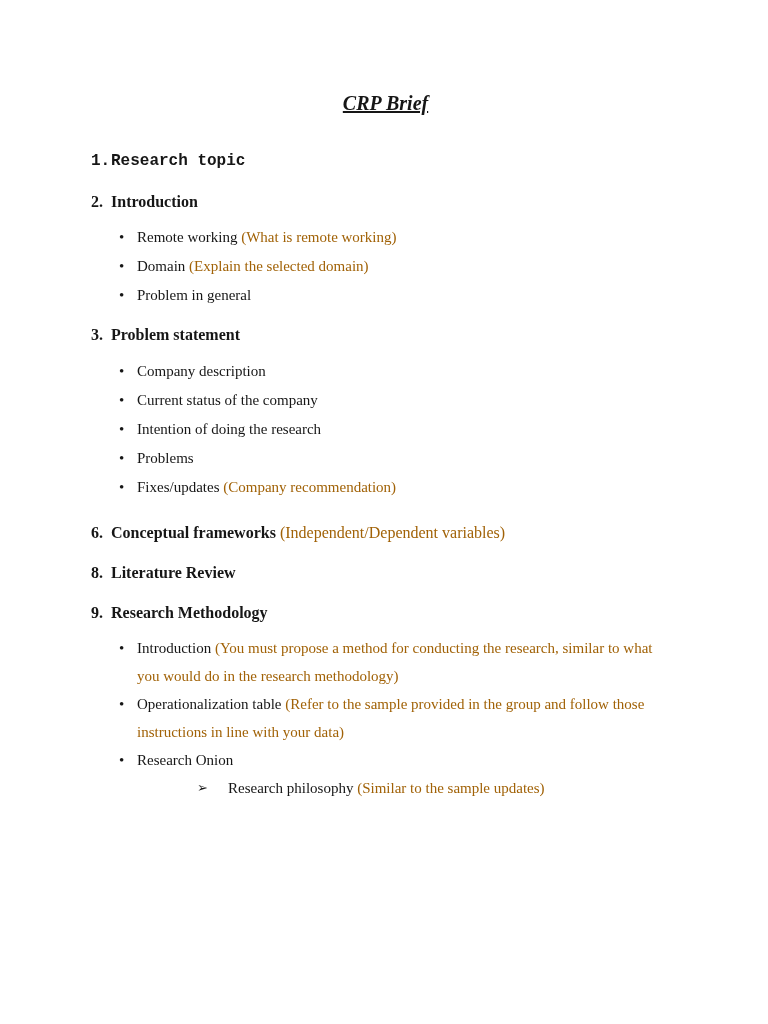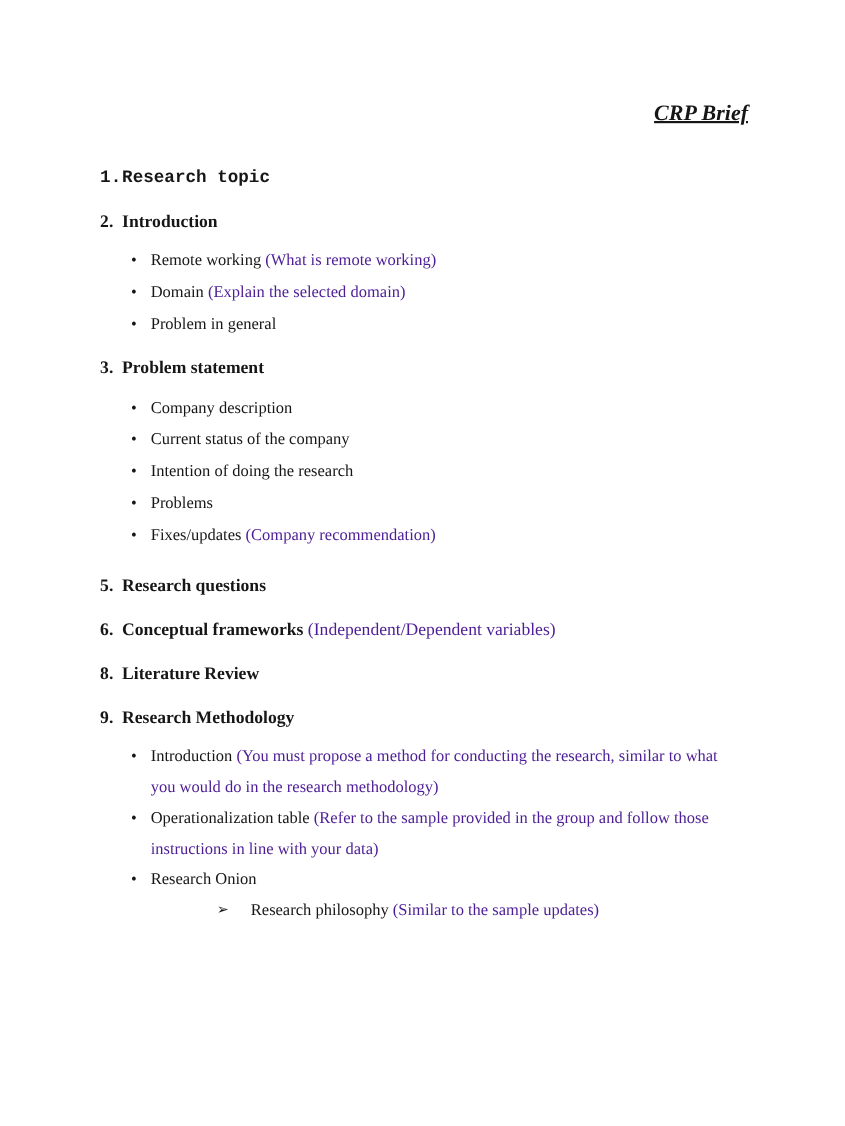--- a/index.html
+++ b/index.html
@@ -16,34 +16,34 @@
     background: #ffffff;
     padding: 90px 88px 0 91px;
   }
   .title {
     margin: 0;
     font-size: 20px;
     line-height: 26px;
     font-weight: bold;
     font-style: italic;
     text-decoration: underline;
-    text-align: right;
+    text-align: center;
     color: #161616;
   }
   .heading {
     font-weight: bold;
     font-size: 16px;
     line-height: 19px;
   }
   .h-num { display: inline-block; min-width: 20px; }
   .m36 { margin-top: 36px; font-family: Liberation Mono, monospace; }
   .m21 { margin-top: 21px; }
   .m16 { margin-top: 16px; }
   .m15 { margin-top: 15px; }
-  .red { color: #4c1d95; }
+  .red { color: #a16207; }
   .heading .red { font-weight: normal; }
   ul.blist {
     list-style: none;
     margin: 0; padding: 0;
     font-size: 15px;
   }
   ul.l1 { margin-top: 12px; }
   ul.l2 { margin-top: 13px; }
   ul.l1 li, ul.l2 li { line-height: 29px; }
   ul.l3 { margin-top: 12px; width: 580px; }
@@ -83,21 +83,20 @@
 
   <ul class="blist l2">
     <li><span class="marker">•</span><span>Company description</span></li>
     <li><span class="marker">•</span><span>Current status of the company</span></li>
     <li><span class="marker">•</span><span>Intention of doing the research</span></li>
     <li><span class="marker">•</span><span>Problems</span></li>
     <li><span class="marker">•</span><span>Fixes/updates </span><span class="red">(Company recommendation)</span></li>
   </ul>
 
 
-  <div class="heading m21"><span class="h-num">5.</span><span>Research questions</span></div>
 
   <div class="heading m21"><span class="h-num">6.</span><span>Conceptual frameworks </span><span class="red">(Independent/Dependent variables)</span></div>
 
 
   <div class="heading m21"><span class="h-num">8.</span><span>Literature Review</span></div>
 
   <div class="heading m21"><span class="h-num">9.</span><span>Research Methodology</span></div>
 
   <ul class="blist l3">
     <li><span class="marker">•</span><span>Introduction </span><span class="red">(You must propose a method for conducting the research, similar to what you would do in the research methodology)</span></li>

